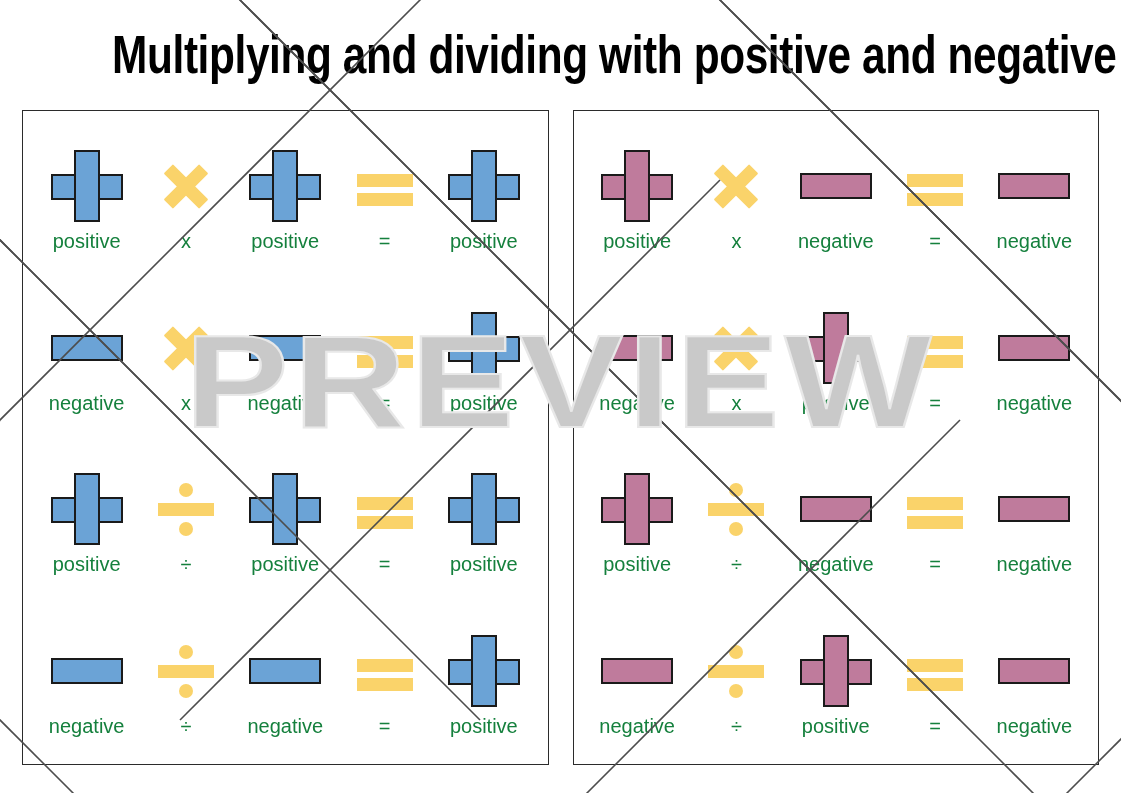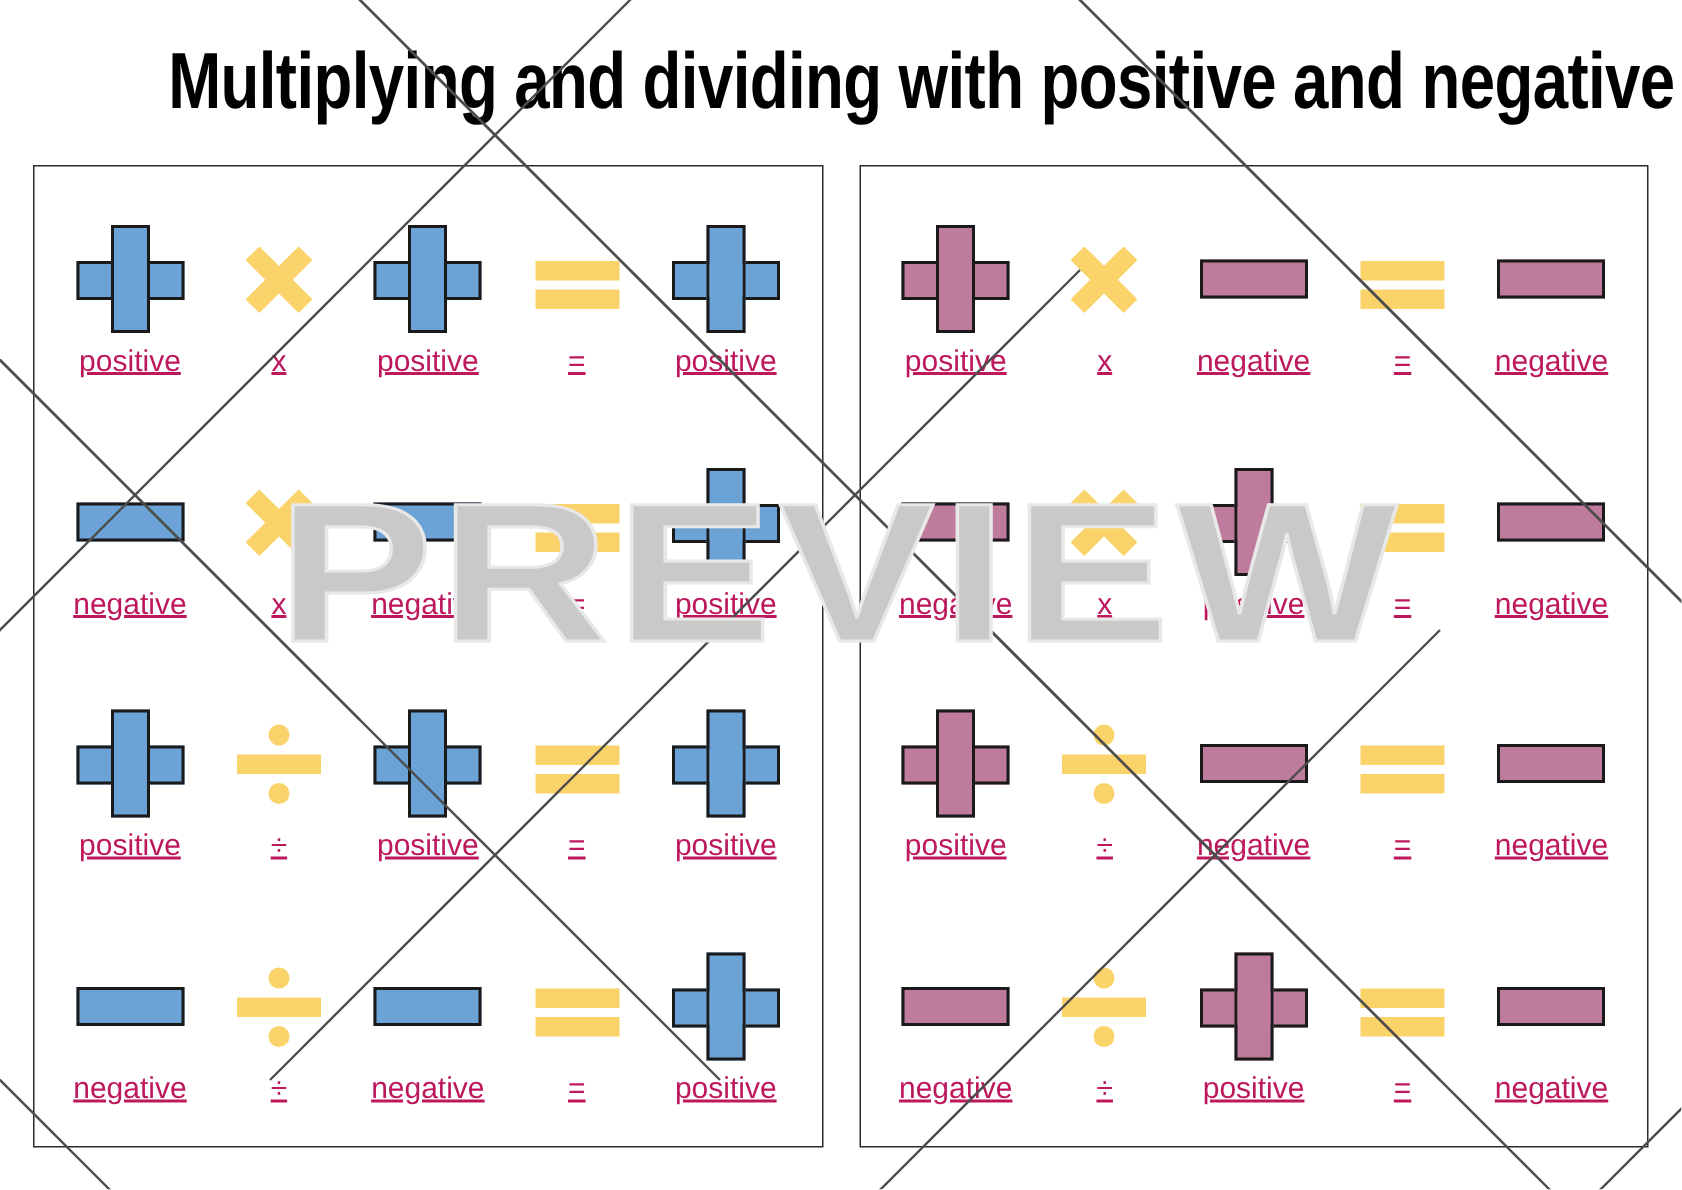--- a/index.html
+++ b/index.html
@@ -71,25 +71,24 @@
     justify-content: flex-start;
   }
   .glyph-box {
     height: 84px;
     display: flex;
     align-items: center;
     justify-content: center;
   }
   .cell-label {
     font-size: 20px;
-    color: #be185d;
+    color: #15803d;
     line-height: 22px;
     margin-top: 2px;
     white-space: nowrap;
-    text-decoration: underline;
   }
 
   
   .sign {
     position: relative;
     width: 72px;
     height: 72px;
   }
   .sign .bar-h,
   .sign .bar-v {

